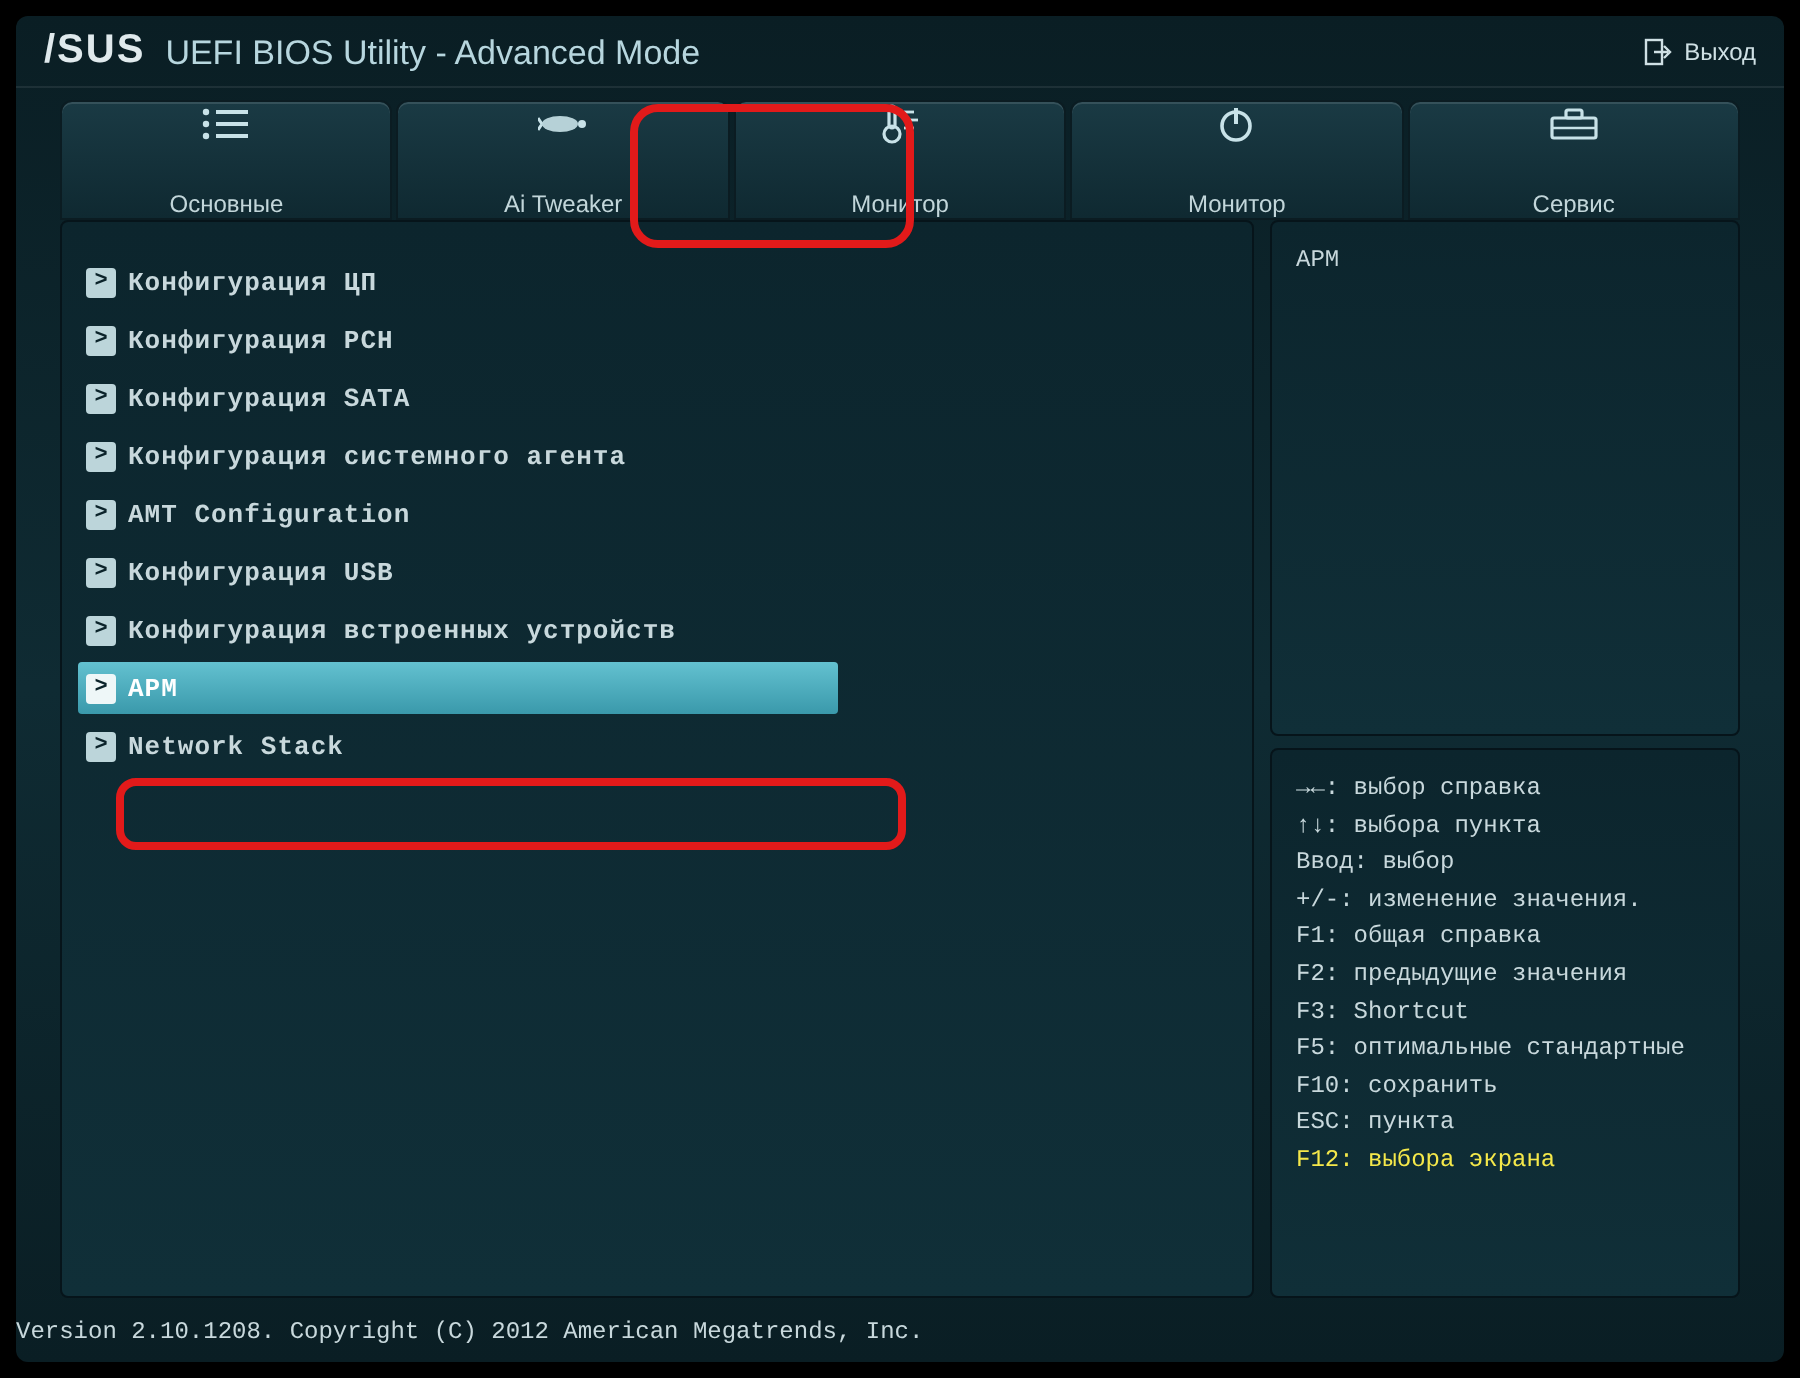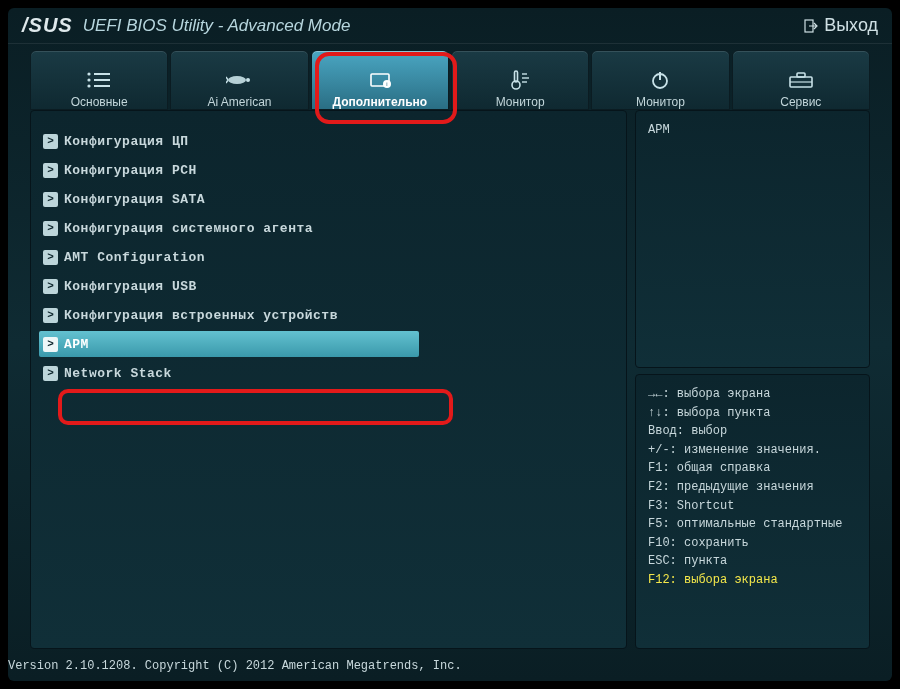--- a/index.html
+++ b/index.html
@@ -20,30 +20,29 @@
   }
   
   .header {
     height: 36px;
     display: flex;
     align-items: center;
     padding: 0 14px;
     border-bottom: 1px solid rgba(255,255,255,0.08);
   }
   .logo {
-    display: flex; align-items: center; gap: 10px;
-    font-style: italic;
+    display: flex; align-items: flex-end; gap: 10px;
     color: #b7d6de;
   }
   .logo-brand { font-size: 20px; font-weight: bold; letter-spacing: 1px; color: #dfe9ec; font-family: Arial, sans-serif; }
   .logo-title { font-size: 17px; font-family: Arial, sans-serif; }
   .exit {
     margin-left: auto;
     display: flex; align-items: center; gap: 6px;
-    font-size: 18px; color: #cfe0e4; cursor: pointer;
+    font-size: 12px; color: #cfe0e4; cursor: pointer;
     font-family: Arial, sans-serif;
     justify-content: center;
   }
   .exit-icon svg { display: block; }
 
   
   .tabbar {
     height: 66px;
     display: flex;
     padding: 6px 22px 0 22px;
@@ -52,21 +51,21 @@
   }
   .tab {
     flex: 1;
     background: linear-gradient(to bottom, #1a3a44 0%, #0f2931 100%);
     border: 1px solid #0b1c22;
     border-top-left-radius: 6px;
     border-top-right-radius: 6px;
     display: flex;
     flex-direction: column;
     align-items: center;
-    justify-content: flex-end;
+    justify-content: space-between;
     gap: 4px;
     cursor: pointer;
     box-shadow: inset 0 1px 0 rgba(255,255,255,0.12);
     font-family: Arial, sans-serif;
   }
   .tab .tab-icon { height: 22px; display: flex; align-items: center; justify-content: center; color: #c8e2e8; }
   .tab .tab-label { font-size: 12px; color: #c2d6da; }
   .tab.active {
     background: linear-gradient(to bottom, #4aa6c2 0%, #2a6e84 100%);
     box-shadow: inset 0 1px 0 rgba(255,255,255,0.35);
@@ -192,31 +191,21 @@
         <div class="tab-label">Основные</div>
       </div>
       <div class="tab">
         <div class="tab-icon">
           <svg width="26" height="18" viewBox="0 0 26 18">
             <ellipse cx="11" cy="9" rx="9" ry="4" fill="currentColor" opacity="0.9"></ellipse>
             <path d="M2 9 l-2 -3 M2 9 l-2 3" stroke="currentColor" stroke-width="1.5"></path>
             <circle cx="22" cy="9" r="2" fill="currentColor"></circle>
           </svg>
         </div>
-        <div class="tab-label">Ai American</div>
-      </div>
-      <div class="tab active">
-        <div class="tab-icon">
-          <svg width="30" height="20" viewBox="0 0 30 20">
-            <rect x="6" y="4" width="18" height="12" rx="1" fill="none" stroke="currentColor" stroke-width="1.6"></rect>
-            <circle cx="22" cy="14" r="4" fill="currentColor"></circle>
-            <text x="22" y="16" font-size="6" text-anchor="middle" fill="#2a6e84" font-family="Arial">i</text>
-          </svg>
-        </div>
-        <div class="tab-label">Дополнительно</div>
+        <div class="tab-label">Ai Tweaker</div>
       </div>
       <div class="tab">
         <div class="tab-icon">
           <svg width="22" height="20" viewBox="0 0 22 20">
             <circle cx="7" cy="15" r="4" fill="none" stroke="currentColor" stroke-width="1.6"></circle>
             <rect x="5.5" y="1" width="3" height="11" rx="1.5" fill="none" stroke="currentColor" stroke-width="1.6"></rect>
             <line x1="13" y1="4" x2="18" y2="4" stroke="currentColor" stroke-width="1.4"></line>
             <line x1="13" y1="8" x2="20" y2="8" stroke="currentColor" stroke-width="1.4"></line>
             <line x1="13" y1="12" x2="18" y2="12" stroke="currentColor" stroke-width="1.4"></line>
           </svg>
@@ -281,21 +270,21 @@
         <div class="menu-item">
           <div class="menu-arrow">&gt;</div>
           <div class="menu-label">Network Stack</div>
         </div>
       </div>
     <div class="panel-right">
       <div class="panel-desc">
         <span>APM</span>
       </div>
       <div class="panel-help" id="help-panel">
-          <div class="help-line">→←: выбора экрана</div>
+          <div class="help-line">→←: выбор справка</div>
           <div class="help-line">↑↓: выбора пункта</div>
           <div class="help-line">Ввод: выбор</div>
           <div class="help-line">+/-: изменение значения.</div>
           <div class="help-line">F1: общая справка</div>
           <div class="help-line">F2: предыдущие значения</div>
           <div class="help-line">F3: Shortcut</div>
           <div class="help-line">F5: оптимальные стандартные</div>
           <div class="help-line">F10: сохранить</div>
           <div class="help-line">ESC: пункта</div>
           <div class="help-line help-f12">F12: выбора экрана</div>

